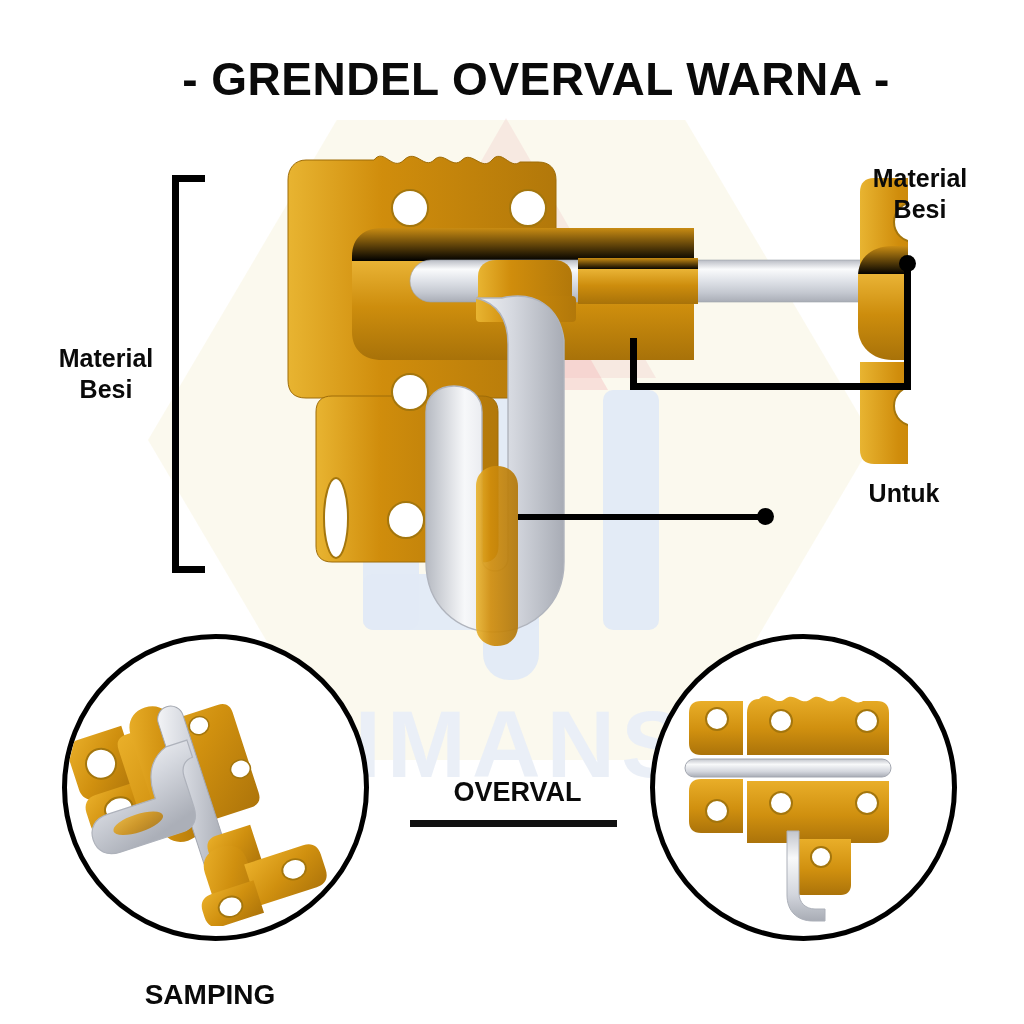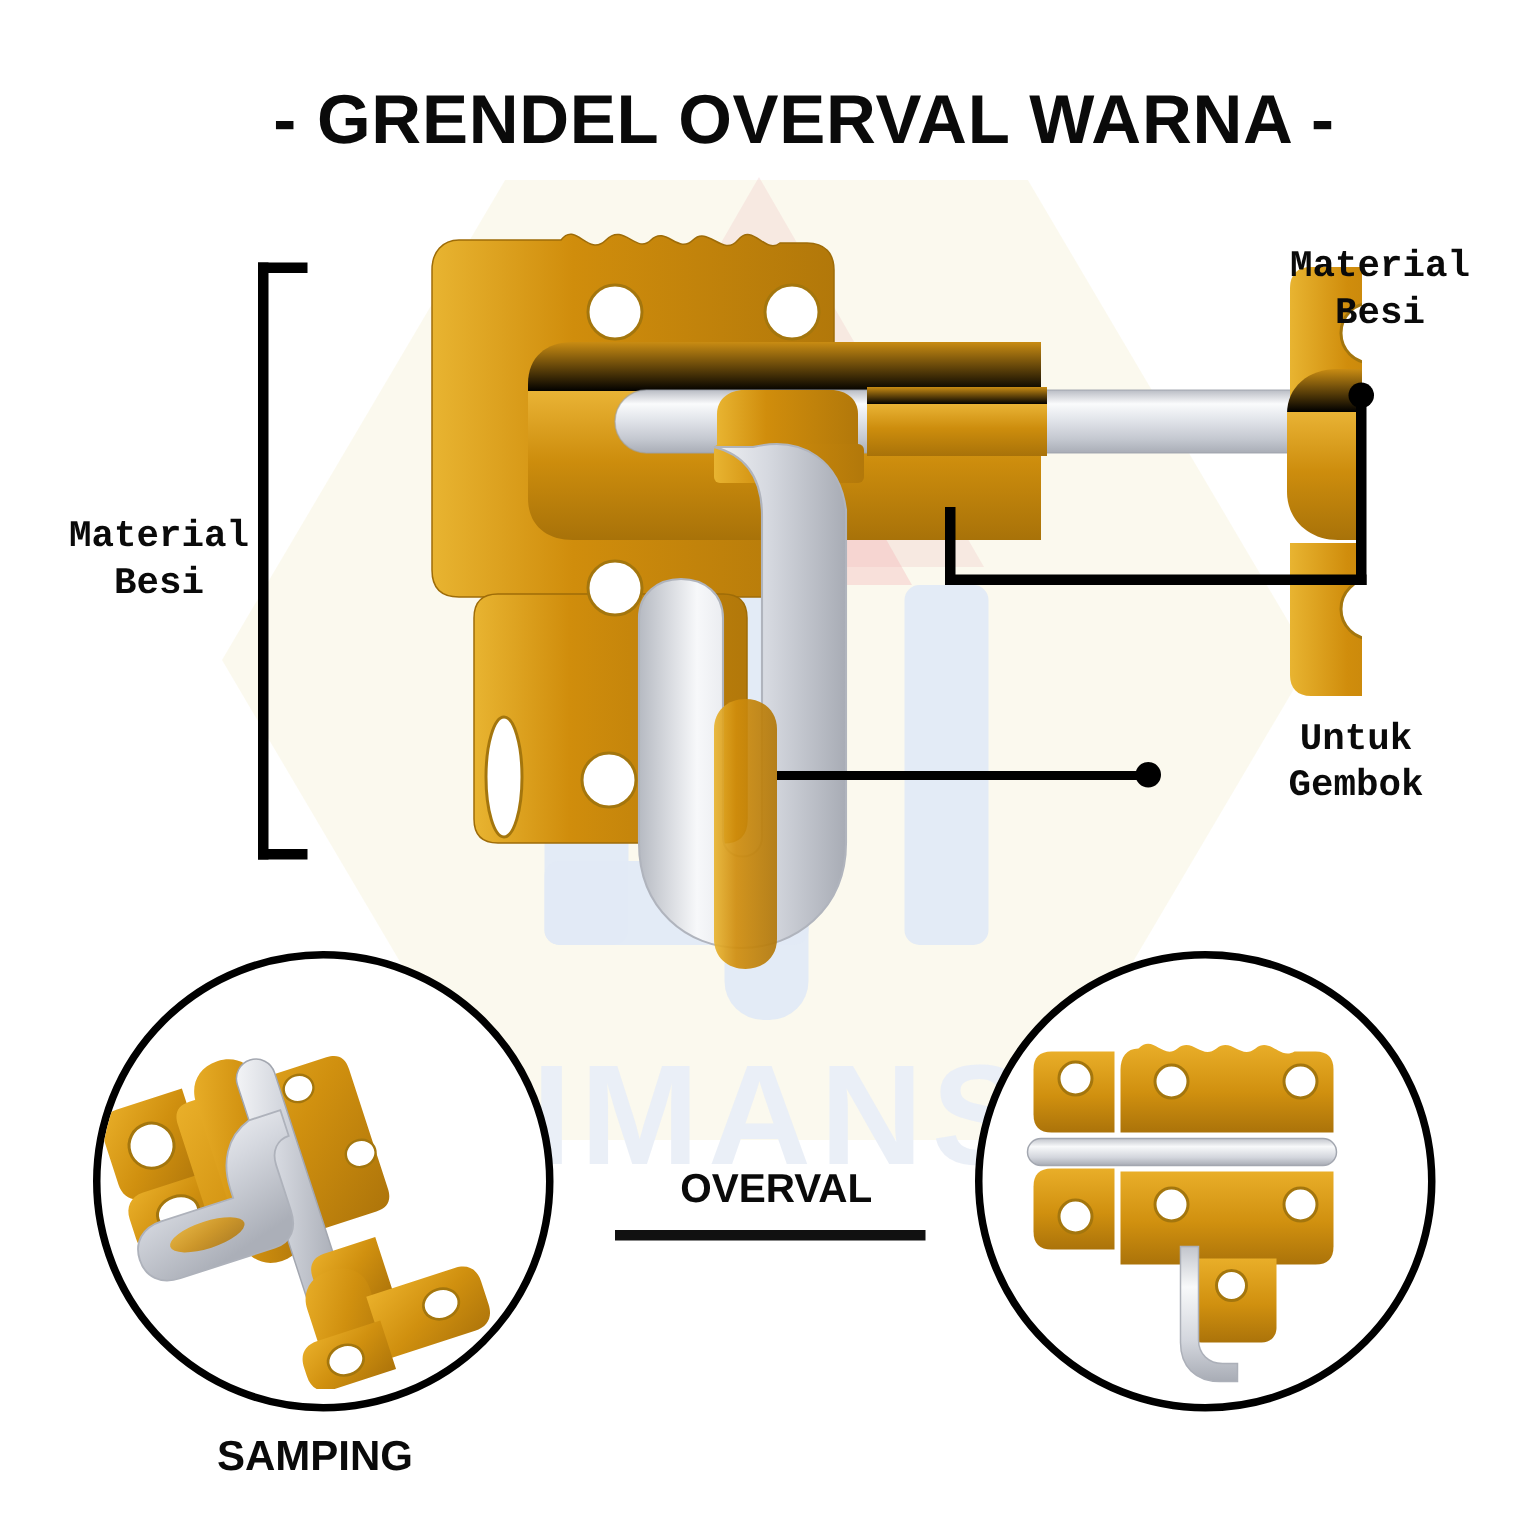--- a/index.html
+++ b/index.html
@@ -51,21 +51,21 @@
 
   
   .title{
     position:absolute;left:0;top:52px;width:1024px;text-align:center;
     font-size:46px;font-weight:bold;letter-spacing:.5px;color:#0a0a0a;
     font-family:"Liberation Sans", sans-serif;
     padding-left:24px;
   }
 
   
-  .anno{position:absolute;font-weight:bold;color:#0a0a0a;line-height:1.22;font-size:25px;font-family:Liberation Mono, monospace;}
+  .anno{position:absolute;font-weight:bold;color:#0a0a0a;line-height:1.22;font-size:25px;}
   .anno-left{left:26px;top:343px;width:160px;text-align:center;}
   .anno-right{left:830px;top:163px;width:180px;text-align:center;}
   .anno-gembok{left:814px;top:478px;width:180px;text-align:center;}
 
   
   .ln{position:absolute;background:#000;}
   
   .lb-v{left:172px;top:175px;width:7px;height:398px;}
   .lb-t{left:172px;top:175px;width:33px;height:7px;}
   .lb-b{left:172px;top:566px;width:33px;height:7px;}
@@ -86,21 +86,21 @@
   .detail-rule{position:absolute;left:410px;top:820px;width:207px;height:7px;background:#111;}
 
   
   .circ{
     position:absolute;border-radius:50%;border:5px solid #000;background:#ffffff;
     overflow:hidden;
   }
   .circ-l{left:62px;top:634px;width:297px;height:297px;}
   .circ-r{left:650px;top:634px;width:297px;height:297px;}
   .caption{
-    position:absolute;font-size:28px;font-weight:bold;color:#0a0a0a;text-align:center;
+    position:absolute;font-size:28px;font-weight:bold;color:#0a0a0a;text-align:center;margin-top:24px;
   }
   .cap-l{left:60px;top:955px;width:300px;}
   .cap-r{left:648px;top:955px;width:300px;}
 
   
   .prod{position:absolute;left:148px;top:130px;width:760px;height:520px;}
   .prod svg{display:block;}
   .mini svg{display:block;}
 </style>
 </head>
@@ -238,21 +238,20 @@
   <div class="dot-r"></div>
   <div class="anno anno-right">
     <div>Material</div>
     <div>Besi</div>
   </div>
 
   <div class="ln gb-h"></div>
   <div class="dot-g"></div>
   <div class="anno anno-gembok">
     <div>Untuk</div>
-    <div>Gembok</div>
   </div>
 
   <div class="detail-lbl">OVERVAL</div>
   <div class="detail-rule"></div>
 
   <div class="circ circ-l mini">
     <svg width="287" height="287" viewBox="0 0 287 287" xmlns="http://www.w3.org/2000/svg">
       <defs>
         <linearGradient id="g2" x1="0" y1="0" x2="1" y2="1">
           <stop offset="0%" stop-color="#eab02a"></stop>

